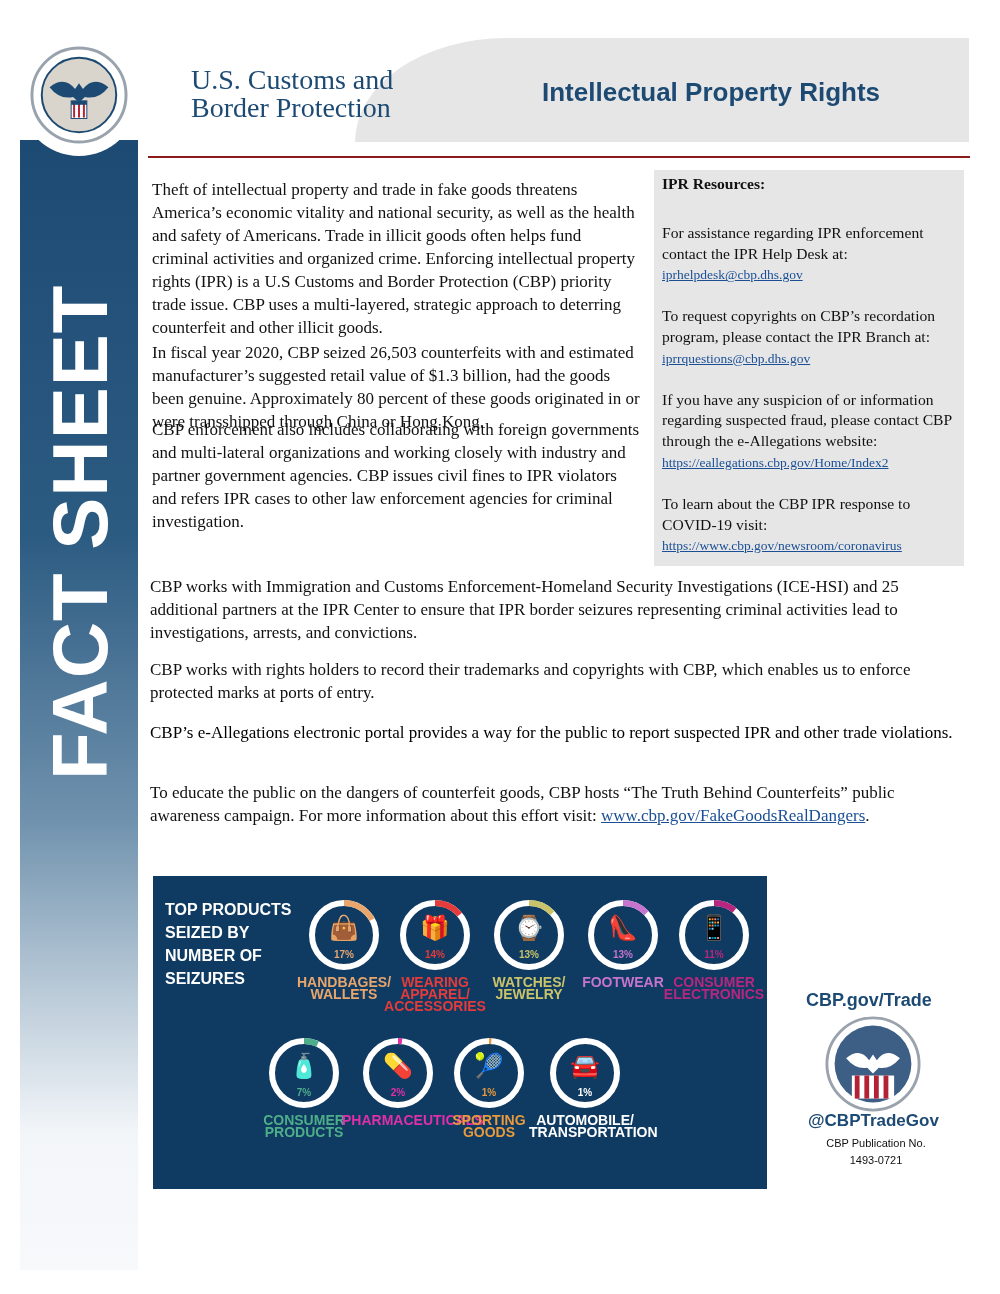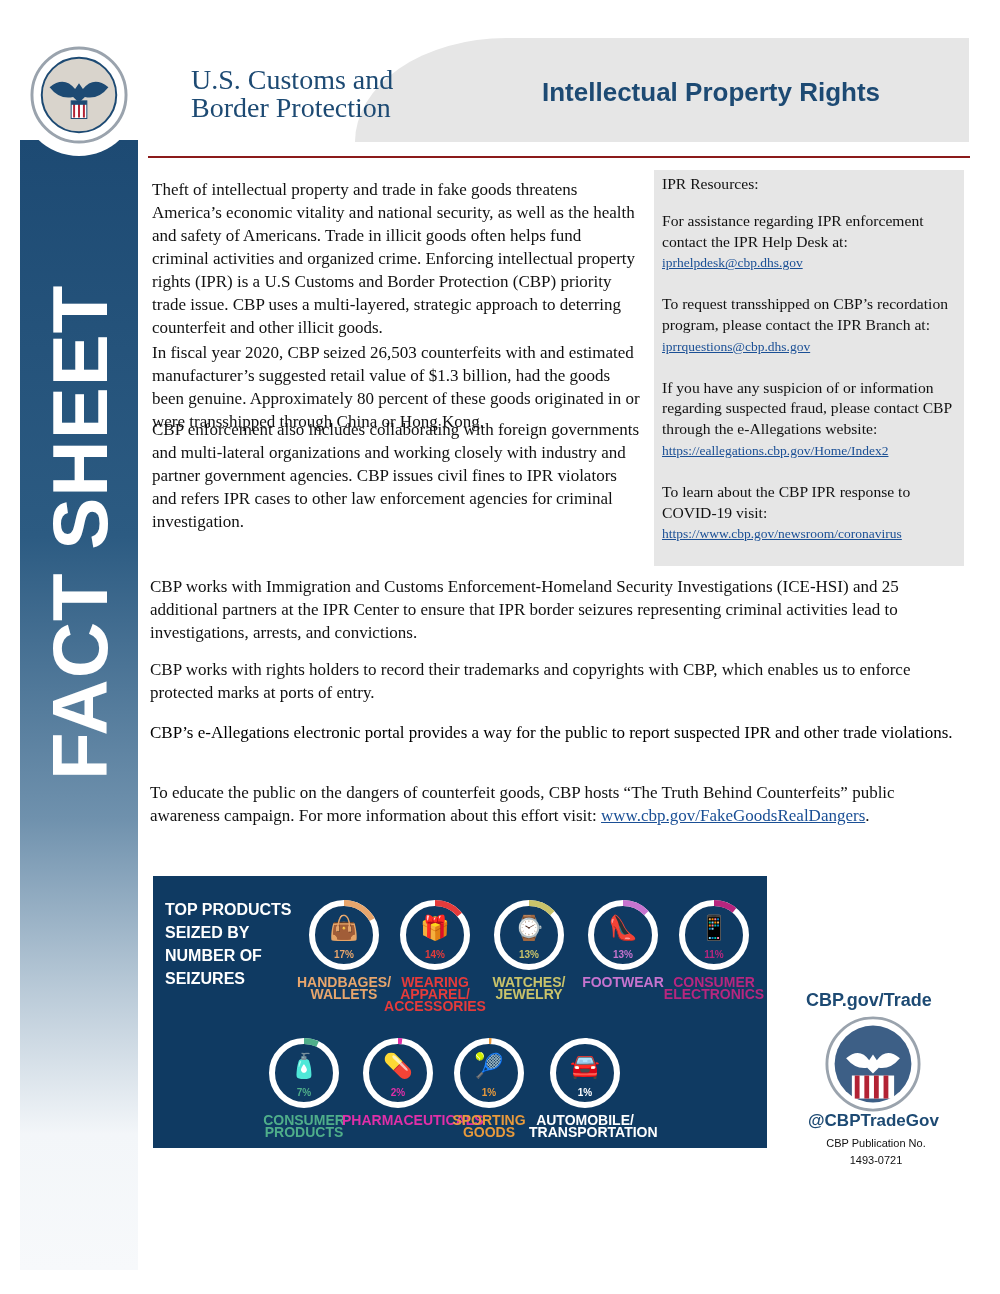--- a/index.html
+++ b/index.html
@@ -51,27 +51,27 @@
   .p4 { left: 150px; top: 575px; width: 810px; }
   .p5 { left: 150px; top: 658px; width: 810px; }
   .p6 { left: 150px; top: 721px; width: 810px; color: #000000; }
   .p7 { left: 150px; top: 781px; width: 810px; }
 
   
   .res {
     position: absolute; left: 654px; top: 170px; width: 310px; height: 396px;
     background: #e6e6e6; padding: 4px 8px; font-size: 15.6px; line-height: 20.8px;
   }
-  .res h3 { font-size: 15.6px; font-weight: 400; margin-bottom: 16px; }
+  .res h3 { font-size: 15.6px; font-weight: 700; margin-bottom: 28px; }
   .res p { margin-bottom: 20px; }
   .res p a { font-size: 13.5px; }
 
   
   .infographic {
-    position: absolute; left: 153px; top: 876px; width: 614px; height: 272px;
+    position: absolute; left: 153px; top: 876px; width: 614px; height: 313px;
     background: #0f3a62; font-family: "Liberation Sans", sans-serif;
   }
   .info-title {
     position: absolute; left: 12px; top: 22px; width: 130px; color: #fff;
     font-weight: 700; font-size: 16px; line-height: 23px; white-space: pre-line;
   }
   .item { position: absolute; width: 112px; text-align: center; }
   .ring { width: 74px; height: 74px; margin: 0 auto; position: relative; }
   .ring svg { width: 74px; height: 74px; }
   .ring .pct {
@@ -127,21 +127,21 @@
 <div class="page-title">Intellectual Property Rights</div>
 <div class="rule"></div>
 
 <p class="para p1">Theft of intellectual property and trade in fake goods threatens America’s economic vitality and national security, as well as the health and safety of Americans.  Trade in illicit goods often helps fund criminal activities and organized crime.  Enforcing intellectual property rights (IPR) is a U.S Customs and Border Protection (CBP) priority trade issue.  CBP uses a multi-layered, strategic approach to deterring counterfeit and other illicit goods.</p>
 <p class="para p2">In fiscal year 2020, CBP seized 26,503 counterfeits with and estimated manufacturer’s suggested retail value of $1.3 billion, had the goods been genuine.  Approximately 80 percent of these goods originated in or were transshipped through China or Hong Kong.</p>
 <p class="para p3">CBP enforcement also includes collaborating with foreign governments and multi-lateral organizations and working closely with industry and partner government agencies.  CBP issues civil fines to IPR violators and refers IPR cases to other law enforcement agencies for criminal investigation.</p>
 
 <div class="res">
   <h3>IPR Resources:</h3>
   <p><span>For assistance regarding IPR enforcement contact the IPR Help Desk at: </span><a>iprhelpdesk@cbp.dhs.gov</a></p>
-  <p><span>To request transshipped on CBP’s recordation program, please contact the IPR Branch at: </span><a>iprrquestions@cbp.dhs.gov</a></p>
+  <p><span>To request copyrights on CBP’s recordation program, please contact the IPR Branch at: </span><a>iprrquestions@cbp.dhs.gov</a></p>
   <p><span>If you have any suspicion of or information regarding suspected fraud, please contact CBP through the e-Allegations website: </span><a>https://eallegations.cbp.gov/Home/Index2</a></p>
   <p><span>To learn about the CBP IPR response to COVID-19 visit: </span><a>https://www.cbp.gov/newsroom/coronavirus</a></p>
 </div>
 
 <p class="para p4">CBP works with Immigration and Customs Enforcement-Homeland Security Investigations (ICE-HSI) and 25 additional partners at the IPR Center to ensure that IPR border seizures representing criminal activities lead to investigations, arrests, and convictions.</p>
 <p class="para p5">CBP works with rights holders to record their trademarks and copyrights with CBP, which enables us to enforce protected marks at ports of entry.</p>
 <p class="para p6">CBP’s e-Allegations electronic portal provides a way for the public to report suspected IPR and other trade violations.</p>
 <p class="para p7"><span>To educate the public on the dangers of counterfeit goods, CBP hosts “The Truth Behind Counterfeits” public awareness campaign.  For more information about this effort visit: </span><a>www.cbp.gov/FakeGoodsRealDangers</a><span>.</span></p>
 
 <div class="infographic">

